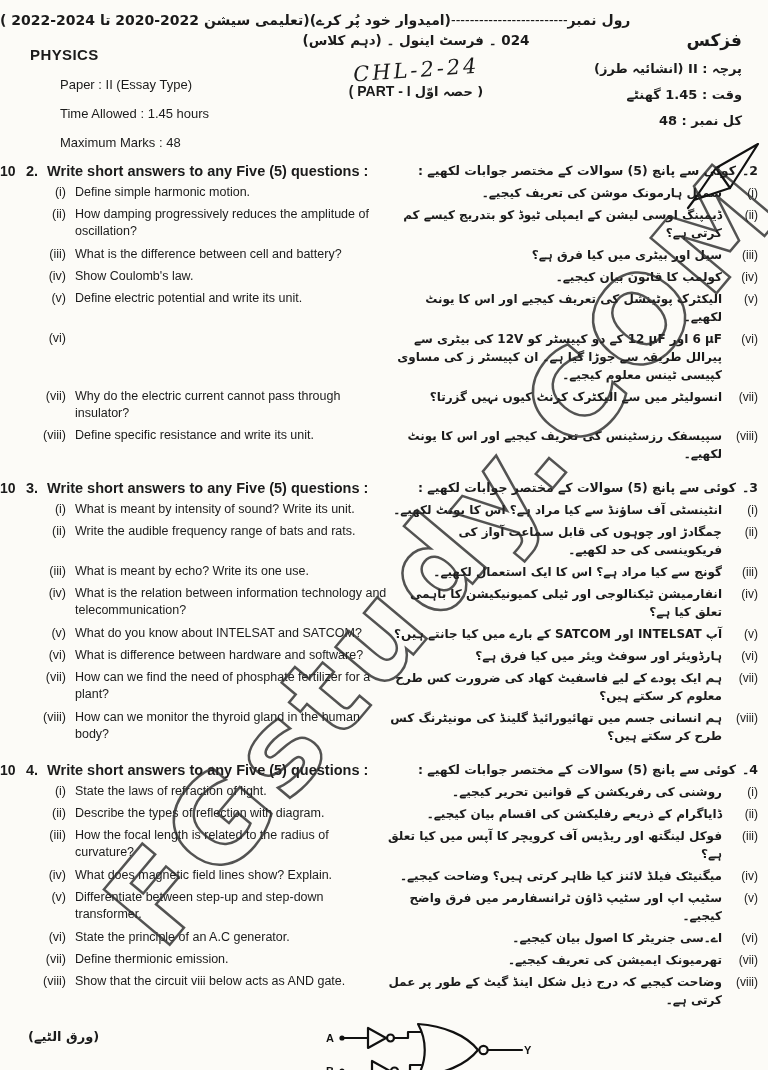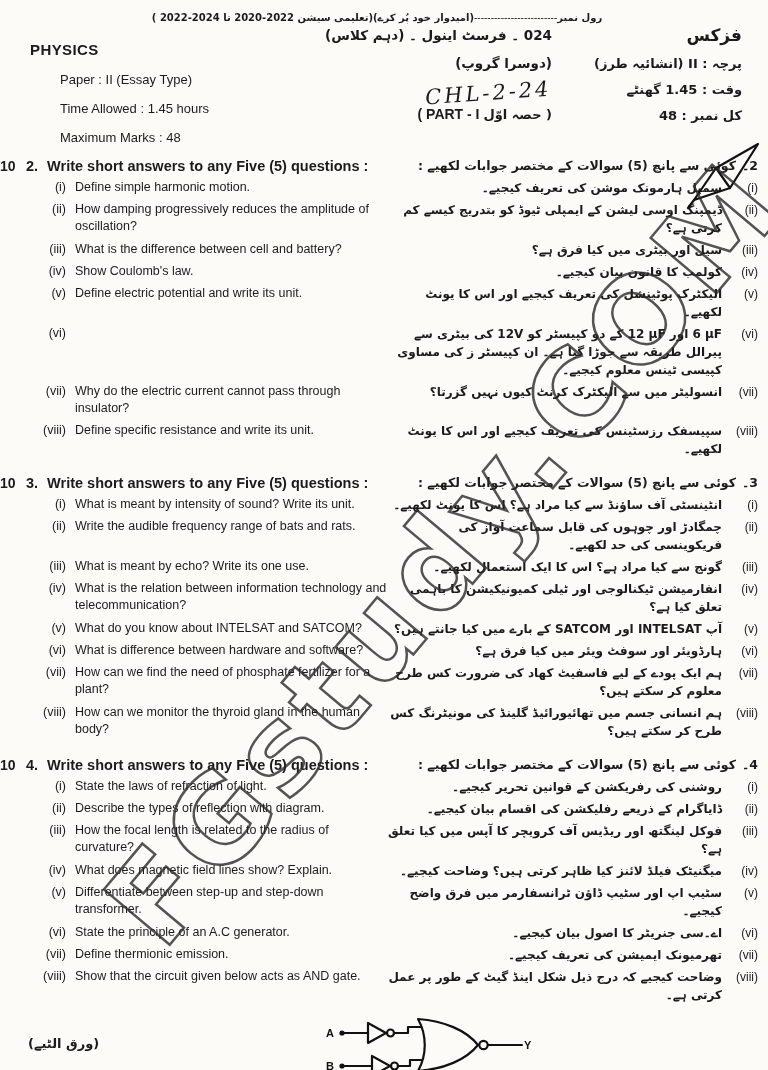--- a/index.html
+++ b/index.html
@@ -6,29 +6,29 @@
   .page {
     position:relative; width:768px; height:1070px; margin:0 auto;
     background:#fcfbf7; color:#1b1b1b; overflow:hidden;
     font-family:"Liberation Sans", sans-serif;
   }
   .ur { font-family:"DejaVu Sans", sans-serif; direction:rtl; font-weight:bold; }
   .en { font-family:"Liberation Sans", sans-serif; }
 
   
   .top-line {
-    direction:rtl; text-align:center; padding:12px 14px 0 0;
-    font-size:10px; font-weight:bold; white-space:nowrap;
+    direction:rtl; text-align:left; padding:12px 14px 0 0;
+    font-size:14px; font-weight:bold; white-space:nowrap;
   }
   .top-line .dashes { font-weight:normal; letter-spacing:1px; font-family:"Liberation Sans",sans-serif; direction:ltr; unicode-bidi:embed; }
   .hdr { display:flex; padding:2px 26px 0 30px; }
   .hdr-left { width:250px; padding-top:16px; }
   .subject-en { font-weight:bold; font-size:15px; letter-spacing:.4px; }
   .hdr-left .line { margin:14px 0 0 30px; font-size:13px; }
-  .hdr-center { flex:1; text-align:right; padding-top:2px; }
+  .hdr-center { flex:1; text-align:center; padding-top:2px; }
   .hdr-center .exam-line { font-size:13.5px; }
   .hdr-center .group-line { font-size:13.5px; margin-top:12px; }
   .code-hand {
     display:inline-block; margin-top:10px; font-family:"DejaVu Serif", serif;
     font-style:italic; font-size:21px; letter-spacing:3px; transform:rotate(-4deg);
   }
   .part-line { font-size:14px; font-weight:bold; margin-top:1px; }
   .part-line .ur { font-size:13px;margin-top:28px; }
   .hdr-right { width:190px; text-align:right; }
   .subject-ur { font-size:17px; }
@@ -45,21 +45,21 @@
 
   .row { display:flex; align-items:flex-start; margin:4px 0; }
   .cell-en { flex:0 0 51%; display:flex; font-size:12.5px; line-height:1.38; padding-left:30px; box-sizing:border-box; }
   .cell-en .n { flex:0 0 36px; text-align:right; padding-right:9px; }
   .cell-ur { flex:1; display:flex; font-size:12px; line-height:1.5; text-align:right; }
   .cell-ur .n { flex:0 0 30px; font-family:"Liberation Sans",sans-serif; font-weight:normal; direction:ltr; padding-left:6px; font-size:12px; }
   .cell-ur .t { flex:1; }
 
   
   .footer { display:flex; align-items:flex-start; padding:2px 0 0 28px; }
-  .turn-over { font-size:13px; margin-top:26px; }
+  .turn-over { font-size:13px; margin-top:14px; }
   .gate-svg { margin-left:225px; }
 
   
   .watermark {
     position:absolute; left:-40px; top:490px; width:960px; text-align:center;
     font-family:"DejaVu Sans", sans-serif; font-weight:bold; font-size:118px;
     letter-spacing:8px; color:transparent; -webkit-text-stroke:2.5px #2a2a2a;
     transform:rotate(-50deg); opacity:.8; pointer-events:none; z-index:5;
     white-space:nowrap;
   }
@@ -87,21 +87,20 @@
 
   <div class="hdr">
     <div class="hdr-left">
       <div class="subject-en">PHYSICS</div>
       <div class="line">Paper : II  (Essay Type)</div>
       <div class="line">Time Allowed :  1.45 hours</div>
       <div class="line">Maximum Marks  :  48</div>
     </div>
     <div class="hdr-center">
       <div class="exam-line ur">024 ۔ فرسٹ اینول ۔ (دہم کلاس)</div>
-      <div class="group-line ur">(دوسرا گروپ)</div>
       <div><span class="code-hand">CHL-2-24</span></div>
       <div class="part-line">
         <span class="en">( PART - I</span>
         <span class="ur">حصہ اوّل )</span>
       </div>
     </div>
     <div class="hdr-right">
       <div class="subject-ur ur">فزکس</div>
       <div class="line ur">پرچہ : II (انشائیہ طرز)</div>
       <div class="line ur">وقت : 1.45 گھنٹے</div>
@@ -359,21 +358,21 @@
           <span class="t">Define thermionic emission.</span>
         </div>
       <div class="cell-ur ur">
           <span class="n">(vii)</span>
           <span class="t">تھرمیونک ایمیشن کی تعریف کیجیے۔</span>
         </div>
     </div>
     <div class="row">
       <div class="cell-en">
           <span class="n">(viii)</span>
-          <span class="t">Show that the circuit given below acts as AND gate.</span>
+          <span class="t">Show that the circuit viii below acts as AND gate.</span>
         </div>
       <div class="cell-ur ur">
           <span class="n">(viii)</span>
           <span class="t">وضاحت کیجیے کہ درج ذیل شکل اینڈ گیٹ کے طور پر عمل کرتی ہے۔</span>
         </div>
     </div>
   </div>
 
   <div class="footer">
     <span class="turn-over ur">(ورق الٹیے)</span>

